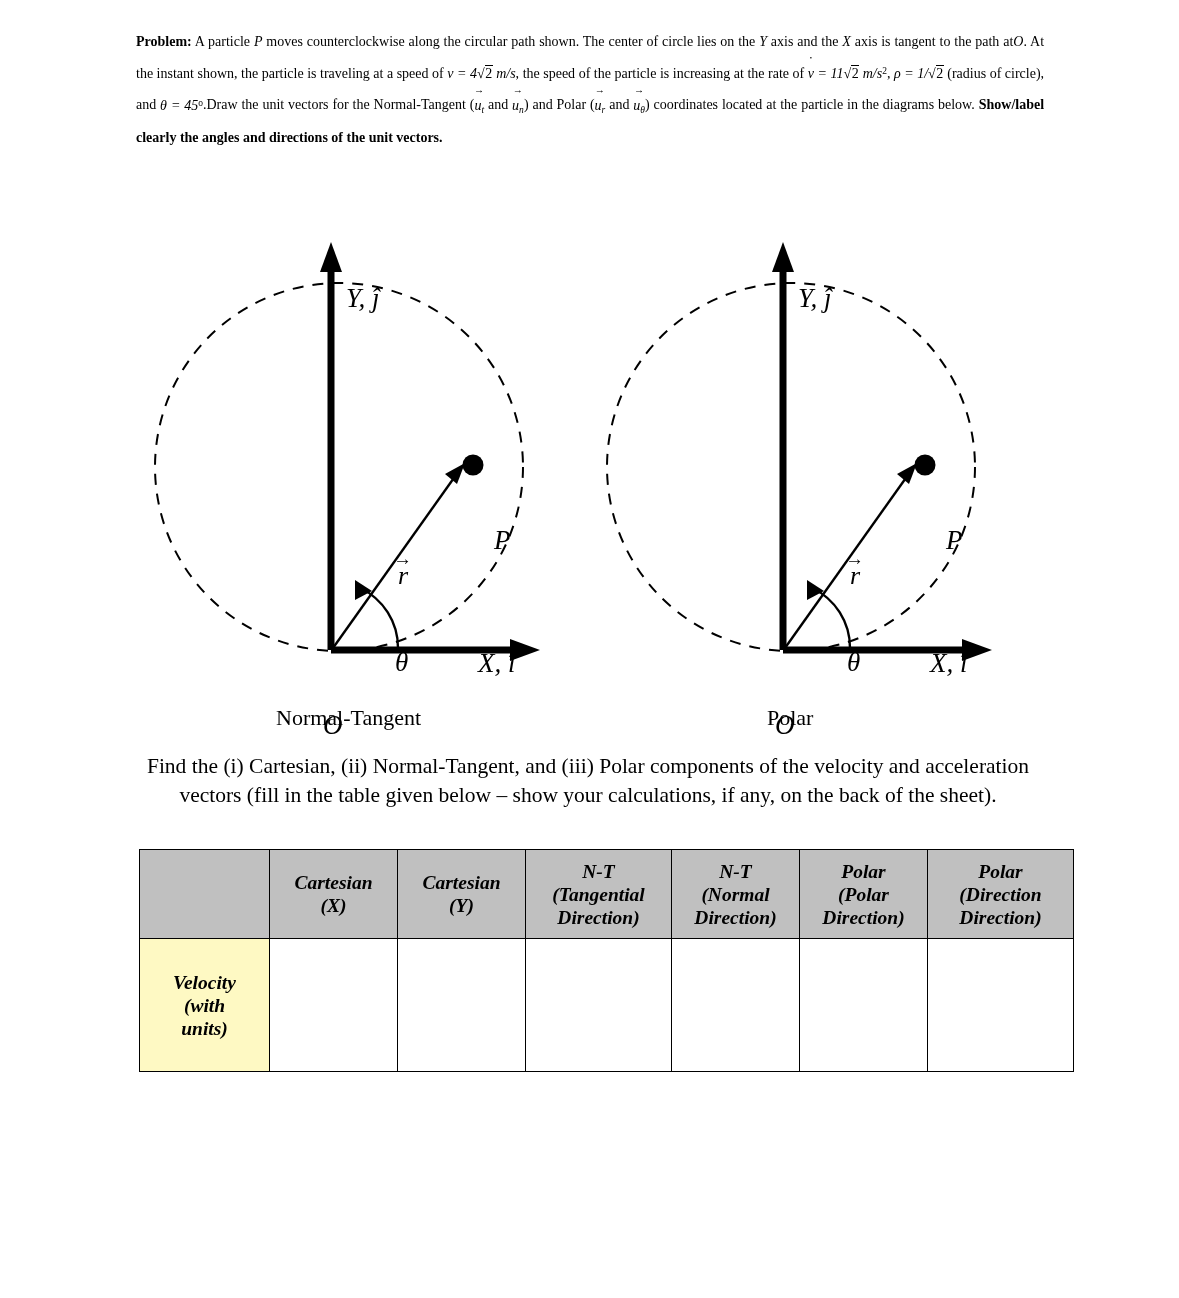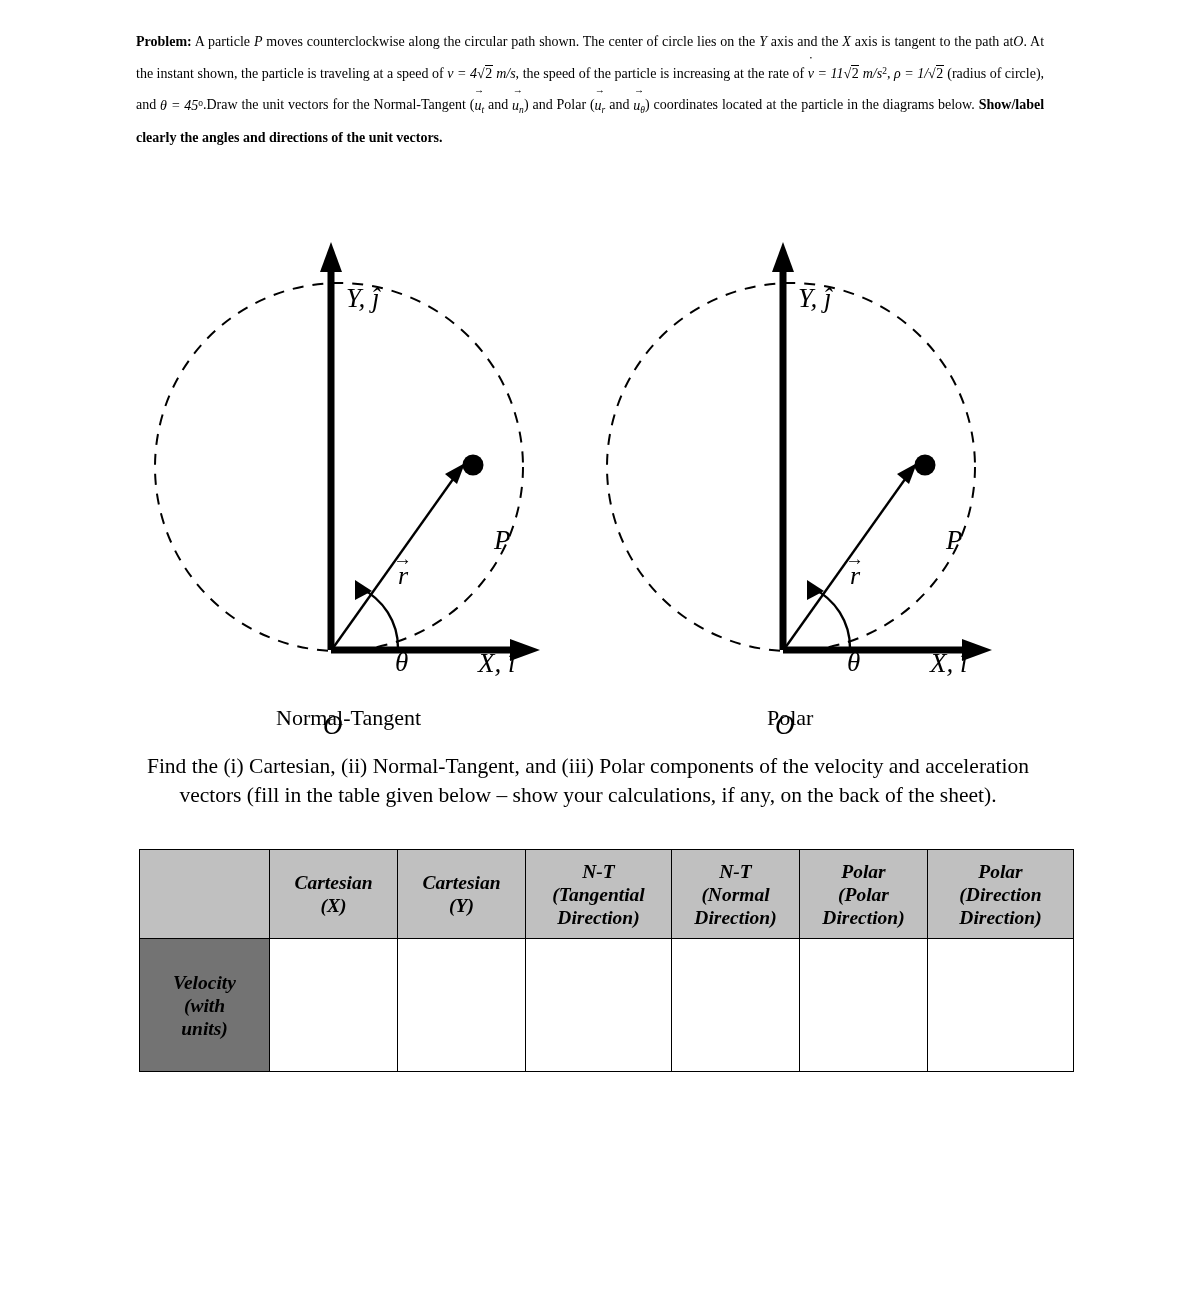--- a/index.html
+++ b/index.html
@@ -152,21 +152,21 @@
     line-height: 23px;
     vertical-align: middle;
     text-align: center;
     font-weight: bold;
   }
   .answer-table th {
     background: #c0c0c0;
     height: 84px;
   }
   .answer-table td.rowhead {
-    background: #737373;
+    background: #fef9c3;
     font-weight: bold;
   }
   .answer-table td.cell {
     background: #ffffff;
     font-weight: normal;
   }
   .answer-table tr.data-row td { height: 128px; }
   .answer-table tr.data-row.tall td { height: 130px; }
   .col-0 { width: 123px; }
   .col-n { width: 121px; }

